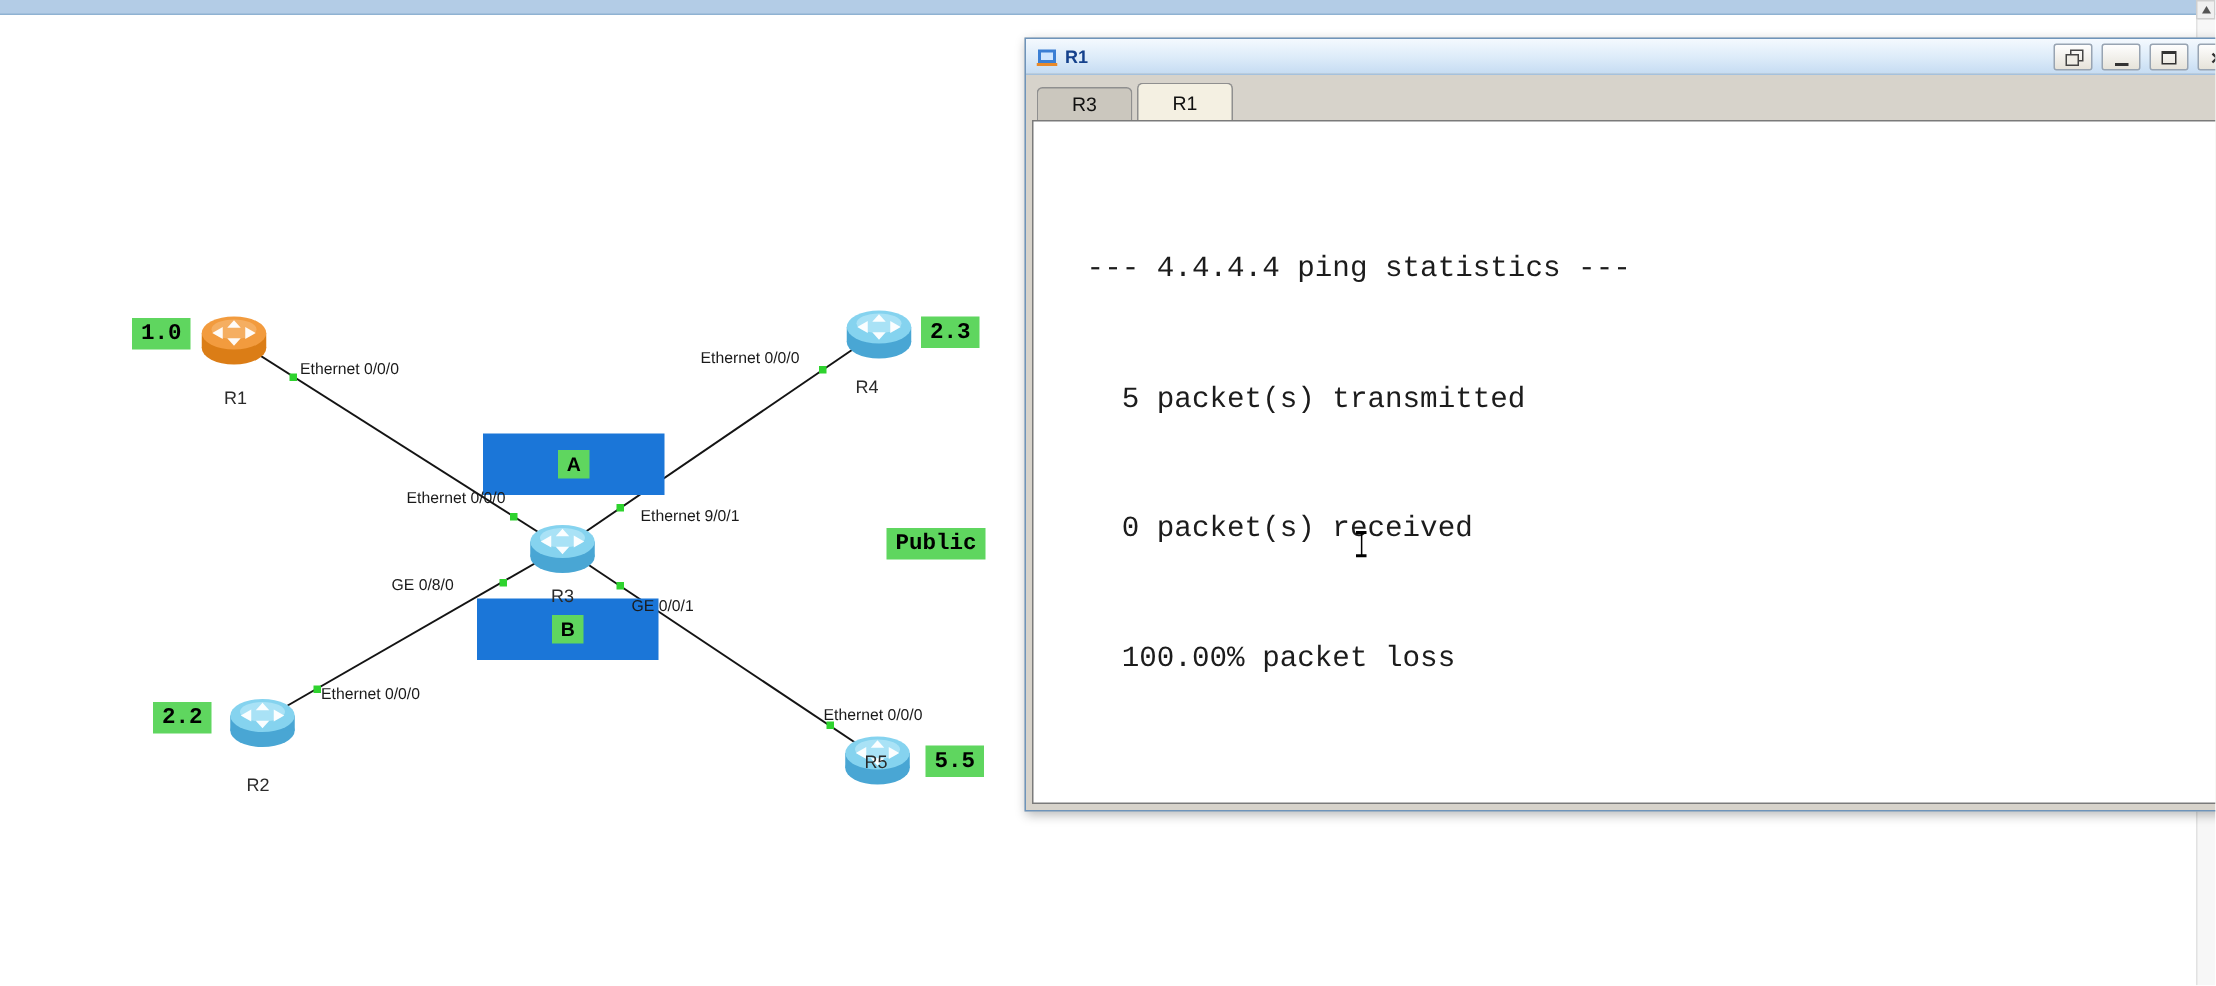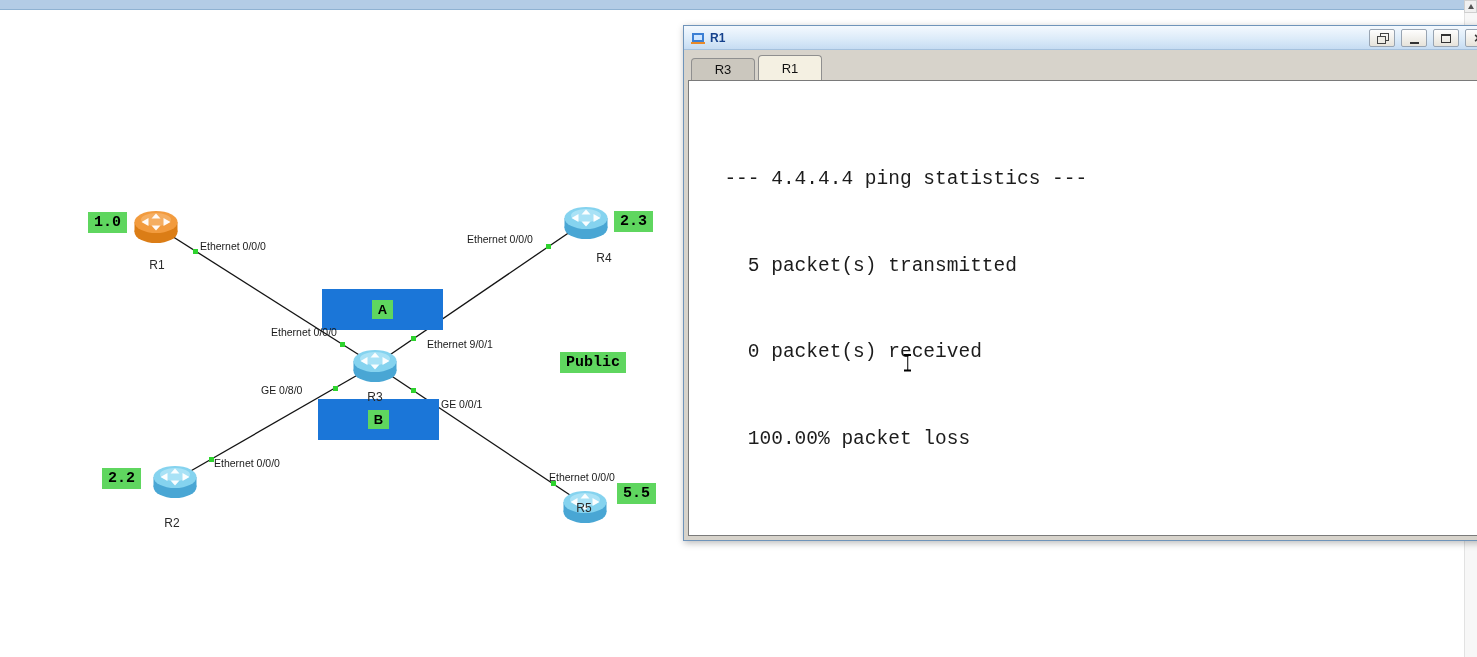--- a/index.html
+++ b/index.html
@@ -196,35 +196,35 @@
       <path d="M8.5 19 l7 -4 v8 z"></path>
       <path d="M37.5 19 l-7 -4 v8 z"></path>
     </g>
   </svg>
 </span>
   </div>
 
   <span class="router-name" style="left:144px;top:258px">R1</span>
   <span class="router-name" style="left:159px;top:516px">R2</span>
   <span class="router-name" style="left:362px;top:390px">R3</span>
-  <span class="router-name" style="left:591px;top:251px">R4</span>
+  <span class="router-name" style="left:565px;top:251px">R4</span>
   <span class="router-name" style="left:571px;top:501px">R5</span>
 
   <span class="badge" style="left:88px;top:212px">1.0</span>
   <span class="badge" style="left:102px;top:468px">2.2</span>
   <span class="badge" style="left:614px;top:211px">2.3</span>
-  <span class="badge" style="left:617px;top:483px">5.5</span>
-  <span class="badge" style="left:560px;top:352px">Public</span>
+  <span class="badge" style="left:617px;top:497px">5.5</span>
+  <span class="badge" style="left:591px;top:352px">Public</span>
 
   <span class="link-label" style="left:200px;top:240px">Ethernet 0/0/0</span>
   <span class="link-label" style="left:271px;top:326px">Ethernet 0/0/0</span>
   <span class="link-label" style="left:427px;top:338px">Ethernet 9/0/1</span>
   <span class="link-label" style="left:467px;top:233px">Ethernet 0/0/0</span>
   <span class="link-label" style="left:261px;top:384px">GE 0/8/0</span>
-  <span class="link-label" style="left:441px;top:398px">GE 0/0/1</span>
+  <span class="link-label" style="left:421px;top:398px">GE 0/0/1</span>
   <span class="link-label" style="left:214px;top:457px">Ethernet 0/0/0</span>
   <span class="link-label" style="left:549px;top:471px">Ethernet 0/0/0</span>
 
   <div class="term-window">
     <div class="term-title">
       <span class="term-icon">
         <svg width="14" height="14" viewBox="0 0 14 14">
           <rect x="1" y="2" width="12" height="9" fill="#3b7fd4"></rect>
           <rect x="3" y="4" width="8" height="5" fill="#cfe6ff"></rect>
           <rect x="0" y="11" width="14" height="2" fill="#e98a2a"></rect>

